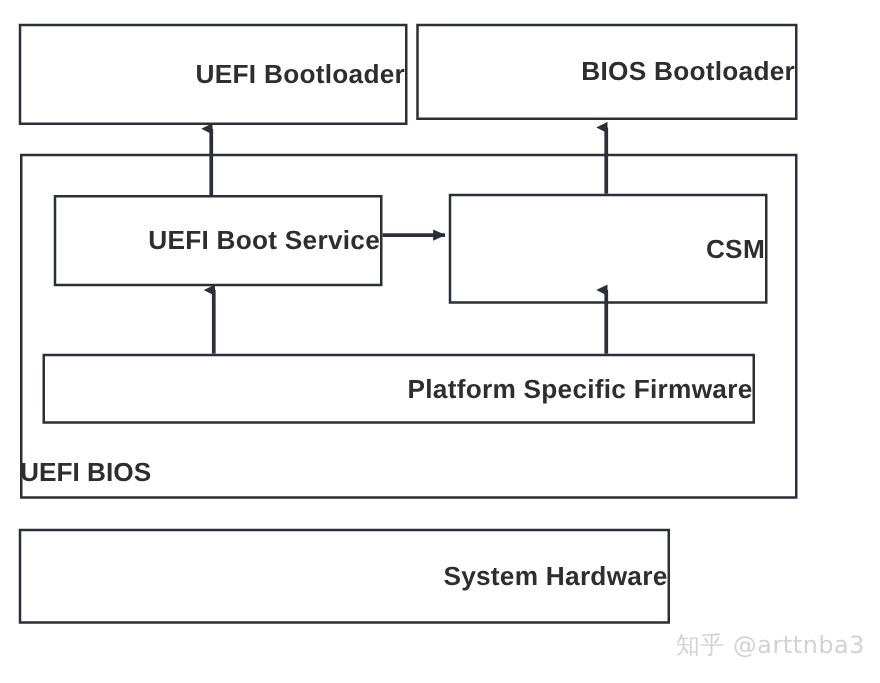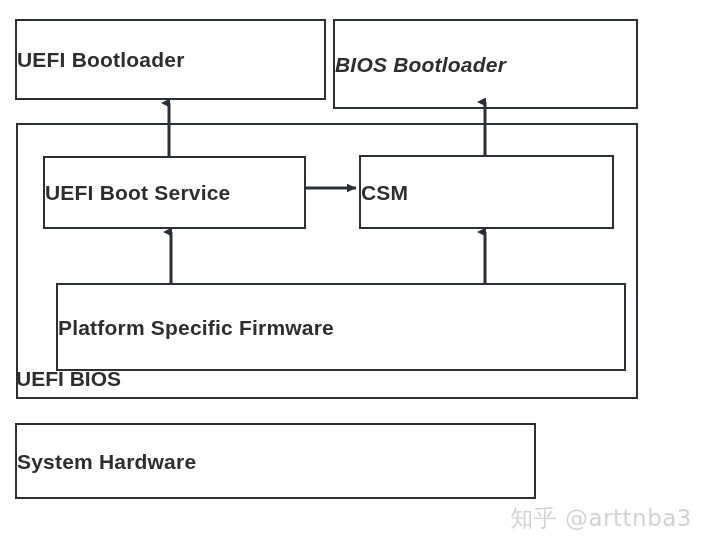--- a/index.html
+++ b/index.html
@@ -24,21 +24,21 @@
     background: #ffffff;
   }
 
   .box {
     position: absolute;
     box-sizing: border-box;
     border: 2px solid #2b3038;
     background: #ffffff;
     display: flex;
     align-items: center;
-    justify-content: flex-start;
+    justify-content: flex-end;
   }
 
   .box-label {
     font-weight: bold;
     color: #2e2e2e;
     font-size: 21px;
     letter-spacing: 0.2px;
     white-space: nowrap;
     line-height: 1;
   }
@@ -47,22 +47,21 @@
   #uefi-bootloader-box {
     left: 15px;
     top: 19px;
     width: 311px;
     height: 81px;
   }
   #bios-bootloader-box {
     left: 333px;
     top: 19px;
     width: 305px;
-    height: 90px;
-    font-style: italic;
+    height: 77px;
   }
 
   
   #uefi-bios-container {
     left: 16px;
     top: 123px;
     width: 622px;
     height: 276px;
     box-sizing: border-box;
     border: 2px solid #2b3038;
@@ -73,27 +72,27 @@
   #uefi-boot-service-box {
     left: 43px;
     top: 156px;
     width: 263px;
     height: 73px;
   }
   #csm-box {
     left: 359px;
     top: 155px;
     width: 255px;
-    height: 74px;
+    height: 88px;
   }
   #platform-firmware-box {
-    left: 56px;
+    left: 34px;
     top: 283px;
     width: 570px;
-    height: 88px;
+    height: 56px;
   }
 
   #uefi-bios-label {
     position: absolute;
     left: 16px;
     top: 368px;
     width: 622px;
     text-align: left;
     font-weight: bold;
     color: #2e2e2e;
@@ -117,21 +116,21 @@
     width: 704px;
     height: 546px;
     pointer-events: none;
   }
 
   
   #watermark {
     position: absolute;
     right: 12px;
     top: 503px;
-    font-size: 23px;
+    font-size: 19px;
     color: #d2d2d2;
     font-family: "DejaVu Sans", "Liberation Sans", sans-serif;
     white-space: nowrap;
     letter-spacing: 0.5px;
   }
 </style>
 </head>
 <body>
 
 <div id="canvas">

